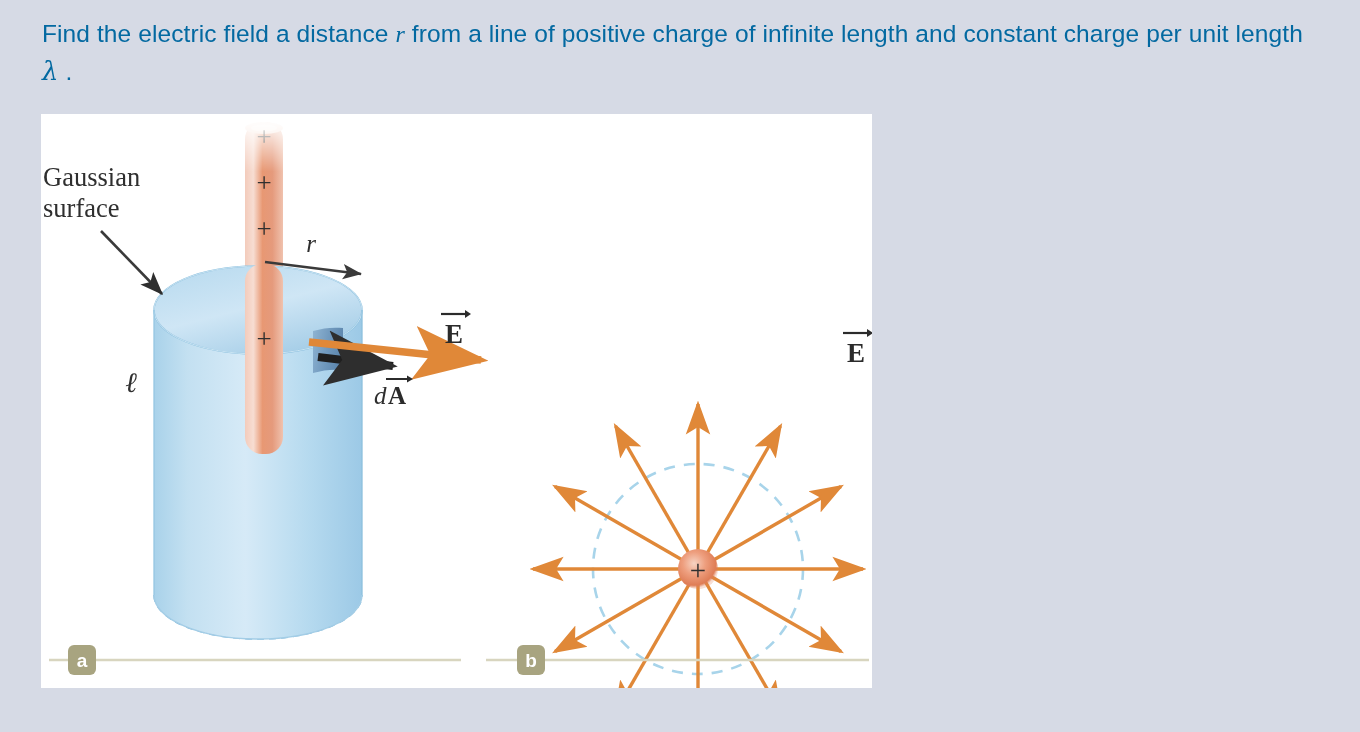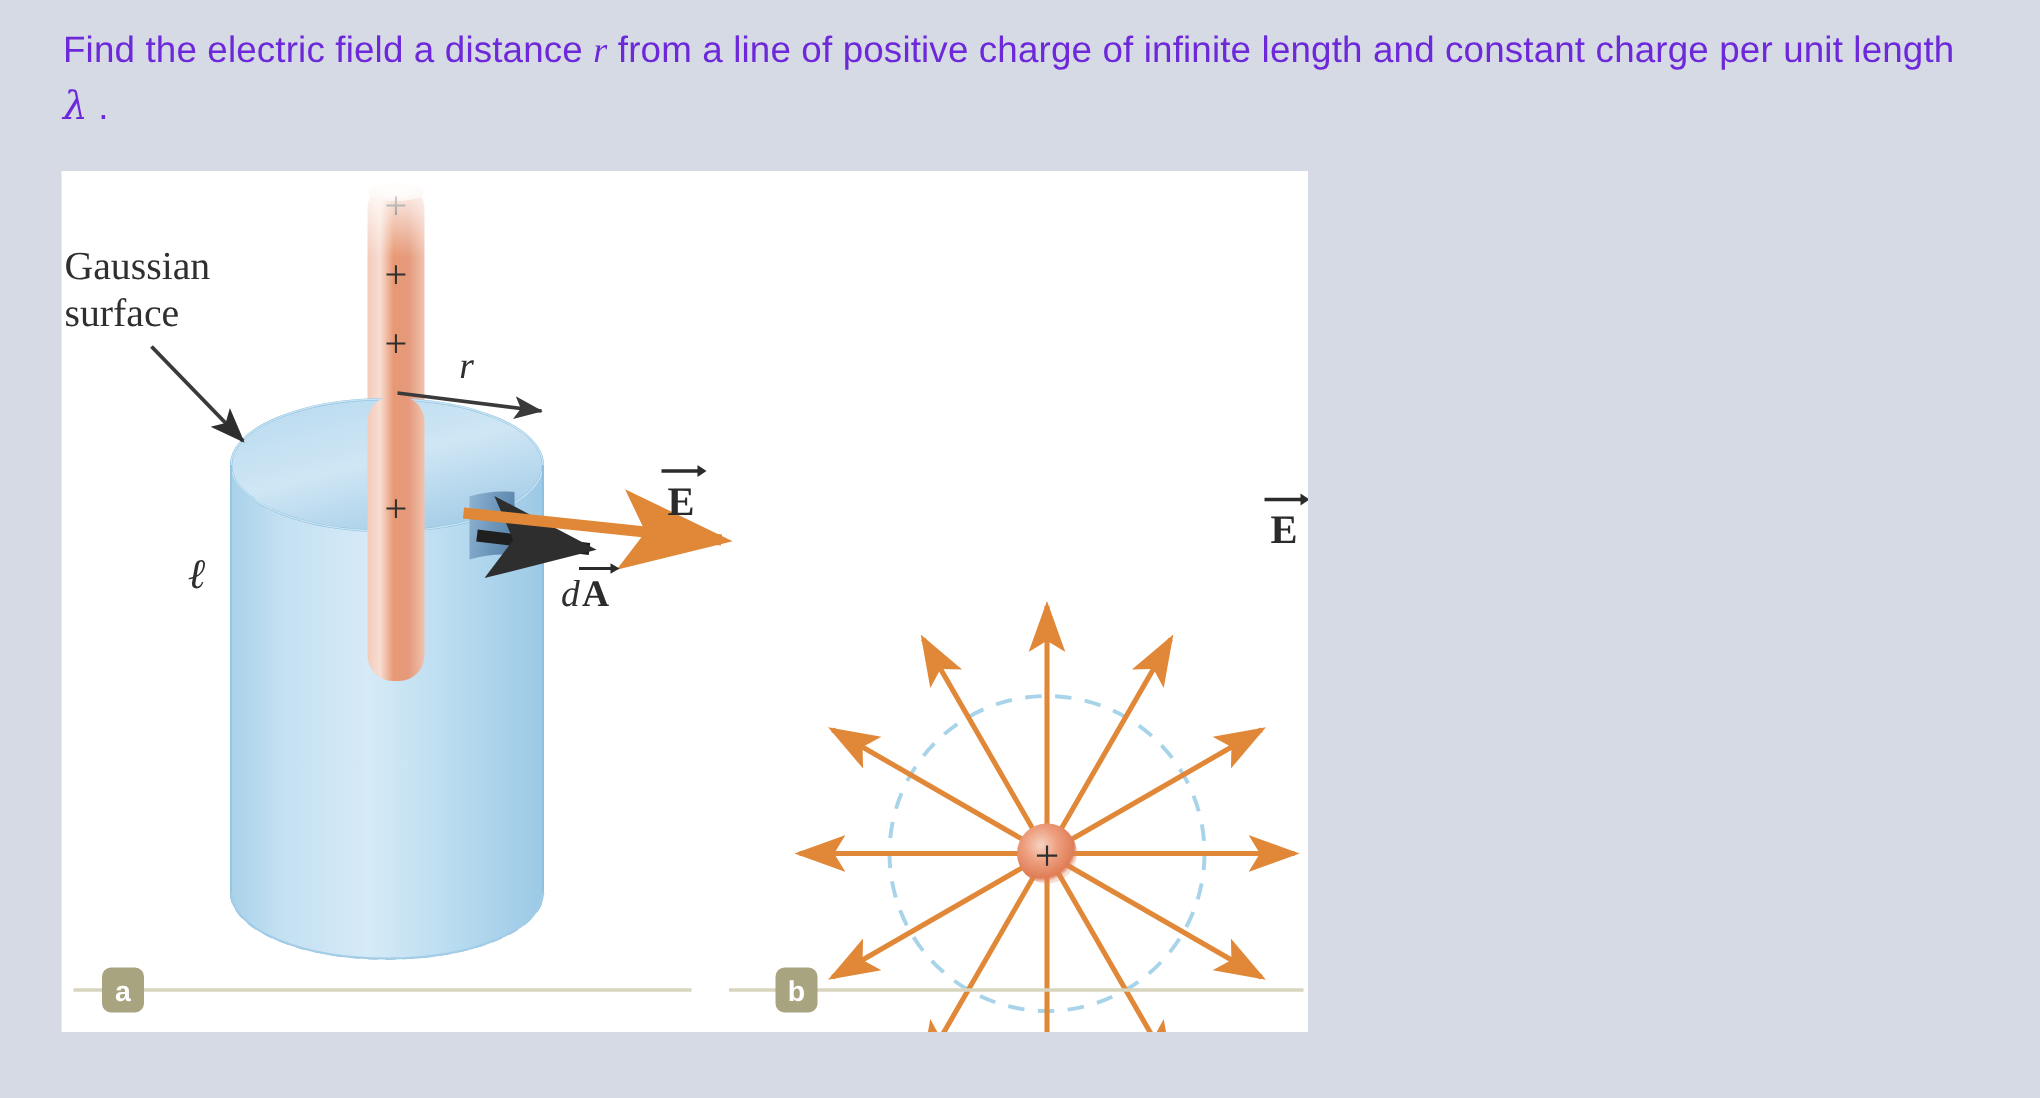--- a/index.html
+++ b/index.html
@@ -20,21 +20,21 @@
   }
 
   
   .prompt {
     position: absolute;
     left: 42px;
     top: 16px;
     width: 1270px;
     font-size: 24.5px;
     line-height: 1.47;
-    color: #6d28d9;
+    color: #0369a1;
     letter-spacing: 0.1px;
   }
   .mathvar {
     font-family: "Liberation Serif", serif;
     font-style: italic;
     font-size: 24px;
   }
   .mathvar-lambda {
     font-family: "DejaVu Serif", serif;
     font-style: italic;

